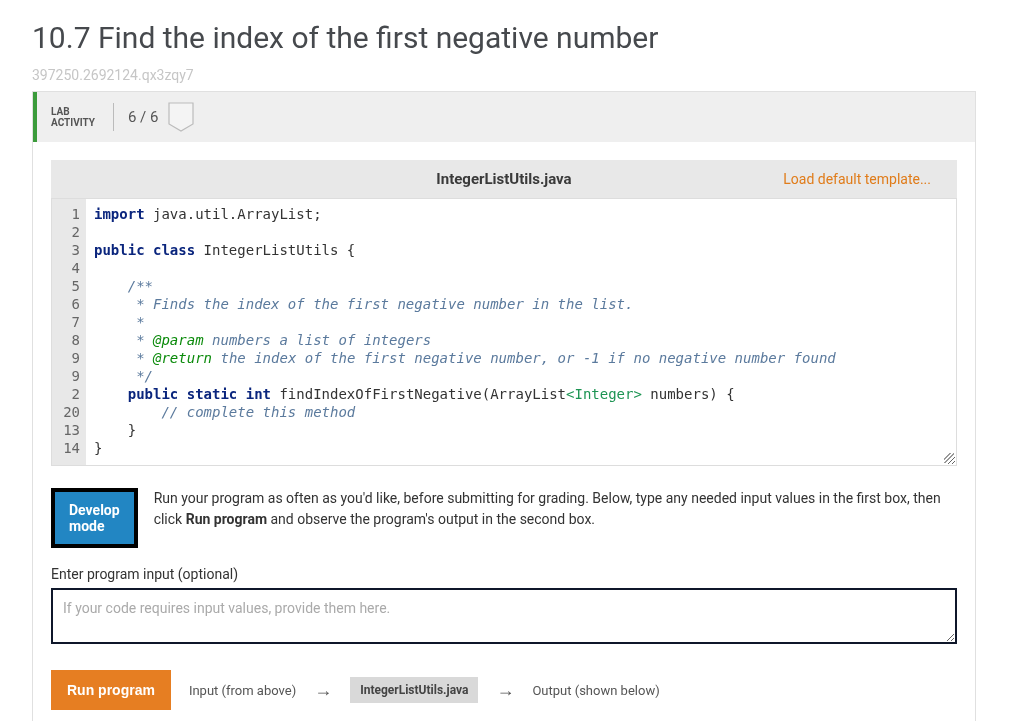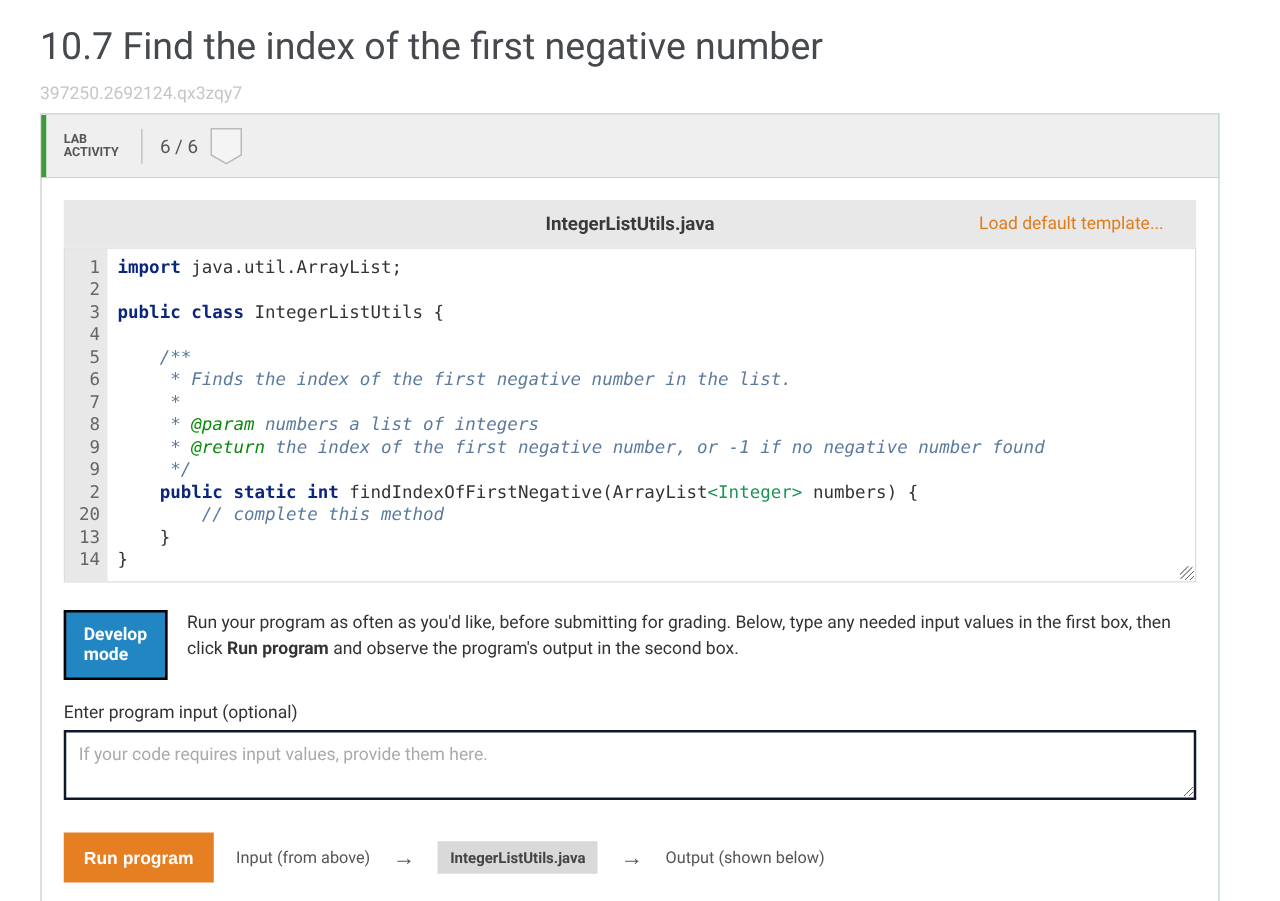--- a/index.html
+++ b/index.html
@@ -25,21 +25,21 @@
   .code { padding: 6px 8px; white-space: pre; flex:1; }
   .kw { color: #0a257d; font-weight: 700; }
   .com { color: #5b7a9d; font-style: italic; }
   .ann { color: #0a8a0a; font-style: italic; }
   .lit { color: #1d9453; }
   .line { height: 18px; }
   .resize-grip { position:absolute; right:2px; bottom:2px; width:10px; height:10px; background:
     linear-gradient(135deg, transparent 4px, #999 4px, #999 5px, transparent 5px, transparent 7px, #999 7px, #999 8px, transparent 8px); }
   .mode-row { display: flex; align-items: flex-start; gap: 16px; margin-top: 22px; }
   .mode-btns { display: flex; }
-  .mode-btn { font-size: 14px; font-weight: 700; padding: 10px 14px; border: 2px solid #000000; cursor: pointer; }
+  .mode-btn { font-size: 14px; font-weight: 700; padding: 10px 14px; border: 4px solid #000000; cursor: pointer; }
   .mode-active { background: #2286c3; color: #fff; }
   .mode-inactive { background: #fff; color: #1976b3; }
   .mode-desc { font-size: 14px; color: #333; line-height: 1.5; }
   .input-section { margin-top: 18px; }
   .input-label { font-size: 14px; color: #333; margin-bottom: 6px; }
   .input-area { width: 100%; min-height: 44px; border: 2px solid #0f172a; font-size: 14px; padding: 10px; font-family: inherit; color: #333; resize: vertical;}
   .input-area::placeholder { color: #aaa; }
   .run-row { display: flex; align-items: center; gap: 18px; margin-top: 22px; }
   .run-btn { background: #e67e22; color: #fff; font-weight: 700; font-size: 14px; padding: 12px 16px; border: none; cursor: pointer; }
   .flow-label { font-size: 13px; color: #555; }

